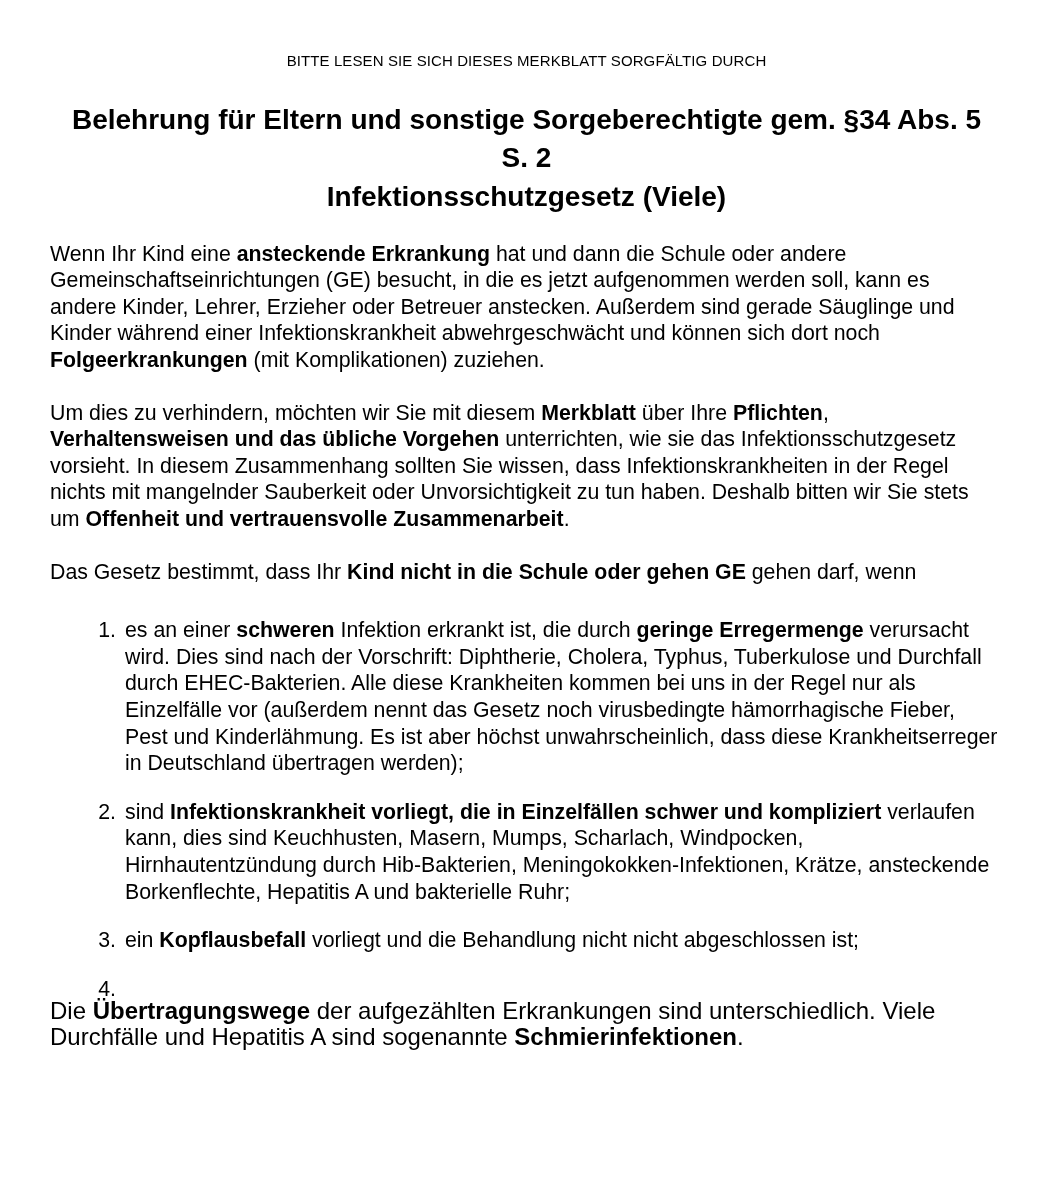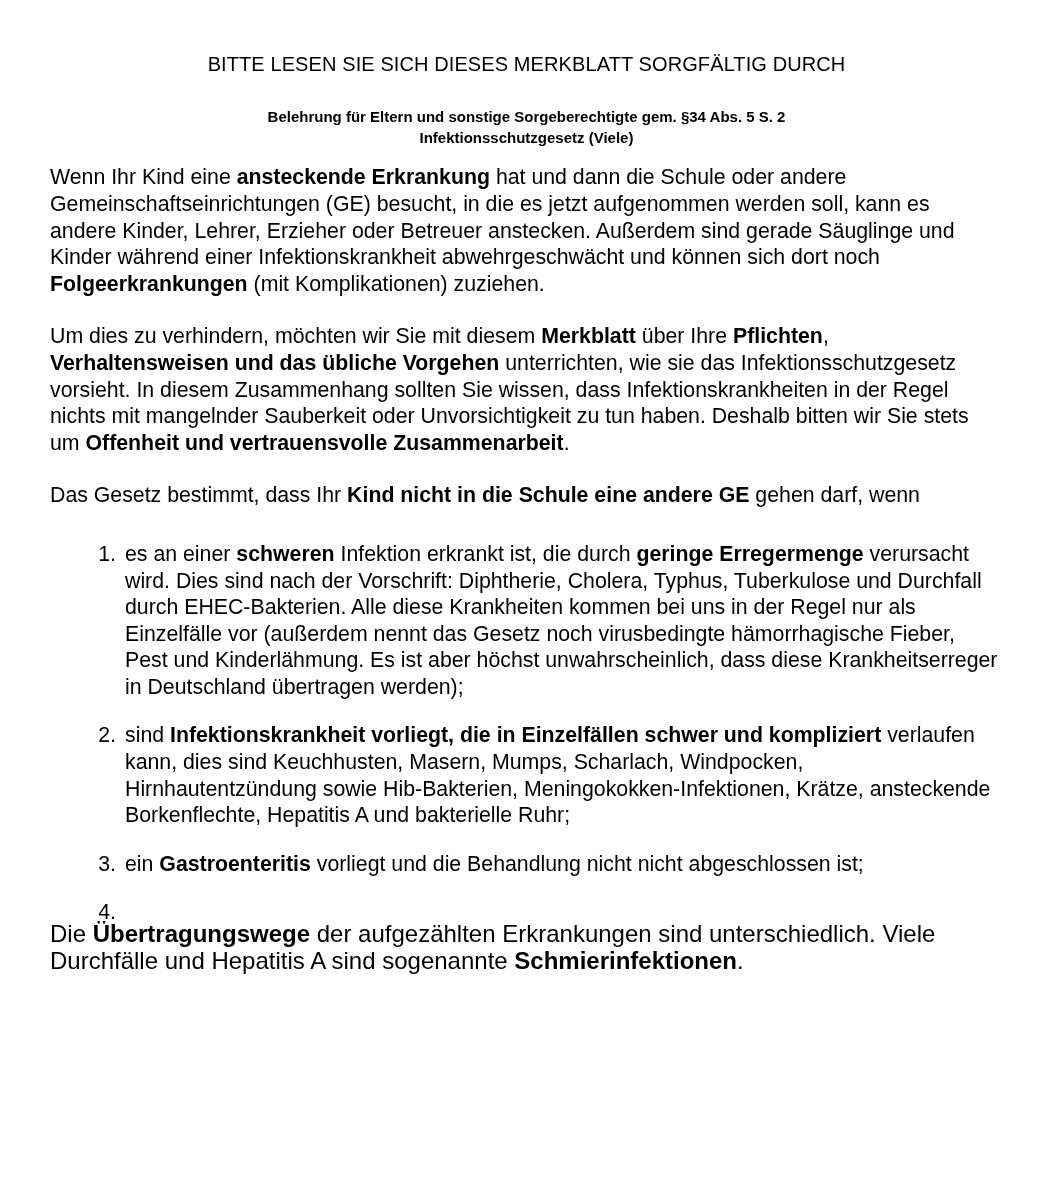--- a/index.html
+++ b/index.html
@@ -21,40 +21,40 @@
     position: relative;
     width: 1053px;
     height: 1195px;
     box-sizing: border-box;
     padding: 0;
     background: #ffffff;
   }
 
   .doc-title {
     text-align: center;
-    font-size: 20px;
+    font-size: 15px;
     font-weight: 400;
     line-height: 1.25;
     margin: 0;
     padding: 52px 60px 0 60px;
     letter-spacing: 0.1px;
   }
 
   .doc-subtitle {
     text-align: center;
-    font-size: 15px;
+    font-size: 28px;
     font-weight: 700;
     line-height: 1.38;
     margin: 0;
     padding: 30px 70px 0 70px;
   }
 
   .body-wrap {
     padding: 0 53px 0 50px;
-    margin-top: 16px;
+    margin-top: 24px;
   }
 
   p.para {
     font-size: 21.3px;
     line-height: 26.6px;
     margin: 0 0 26px 0;
     font-weight: 400;
     text-align: left;
   }
 
@@ -121,36 +121,36 @@
     <span>Belehrung für Eltern und sonstige Sorgeberechtigte gem. §34 Abs. 5 S. 2</span><br>
     <span>Infektionsschutzgesetz (Viele)</span>
   </h2>
 
   <div class="body-wrap">
 
     <p class="para"><span>Wenn Ihr Kind eine </span><b>ansteckende Erkrankung</b><span> hat und dann die Schule oder andere Gemeinschaftseinrichtungen (GE) besucht, in die es jetzt aufgenommen werden soll, kann es andere Kinder, Lehrer, Erzieher oder Betreuer anstecken. Außerdem sind gerade Säuglinge und Kinder während einer Infektionskrankheit abwehrgeschwächt und können sich dort noch </span><b>Folgeerkrankungen</b><span> (mit Komplikationen) zuziehen.</span></p>
 
     <p class="para"><span>Um dies zu verhindern, möchten wir Sie mit diesem </span><b>Merkblatt</b><span> über Ihre </span><b>Pflichten</b><span>, </span><b>Verhaltensweisen und das übliche Vorgehen</b><span> unterrichten, wie sie das Infektionsschutzgesetz vorsieht. In diesem Zusammenhang sollten Sie wissen, dass Infektionskrankheiten in der Regel nichts mit mangelnder Sauberkeit oder Unvorsichtigkeit zu tun haben. Deshalb bitten wir Sie stets um </span><b>Offenheit und vertrauensvolle Zusammenarbeit</b><span>.</span></p>
 
-    <p class="intro-law"><span>Das Gesetz bestimmt, dass Ihr </span><b>Kind nicht in die Schule eine andere GE</b><span> gehen darf, wenn</span></p>
+    <p class="intro-law"><span>Das Gesetz bestimmt, dass Ihr </span><b>Kind nicht in die Schule oder gehen GE</b><span> gehen darf, wenn</span></p>
 
     <div class="spacer-12"></div>
 
     <ol class="law-list">
       <li>
         <span class="num">1.</span>
         <span class="txt"><span>es an einer </span><b>schweren</b><span> Infektion erkrankt ist, die durch </span><b>geringe Erregermenge</b><span> verursacht wird. Dies sind nach der Vorschrift: Diphtherie, Cholera, Typhus, Tuberkulose und Durchfall durch EHEC-Bakterien. Alle diese Krankheiten kommen bei uns in der Regel nur als Einzelfälle vor (außerdem nennt das Gesetz noch virusbedingte hämorrhagische Fieber, Pest und Kinderlähmung. Es ist aber höchst unwahrscheinlich, dass diese Krankheitserreger in Deutschland übertragen werden);</span></span>
       </li>
       <li>
         <span class="num">2.</span>
-        <span class="txt"><span>sind </span><b>Infektionskrankheit vorliegt, die in Einzelfällen schwer und kompliziert</b><span> verlaufen kann, dies sind Keuchhusten, Masern, Mumps, Scharlach, Windpocken, Hirnhautentzündung sowie Hib-Bakterien, Meningokokken-Infektionen, Krätze, ansteckende Borkenflechte, Hepatitis A und bakterielle Ruhr;</span></span>
+        <span class="txt"><span>sind </span><b>Infektionskrankheit vorliegt, die in Einzelfällen schwer und kompliziert</b><span> verlaufen kann, dies sind Keuchhusten, Masern, Mumps, Scharlach, Windpocken, Hirnhautentzündung durch Hib-Bakterien, Meningokokken-Infektionen, Krätze, ansteckende Borkenflechte, Hepatitis A und bakterielle Ruhr;</span></span>
       </li>
       <li>
         <span class="num">3.</span>
-        <span class="txt"><span>ein </span><b>Gastroenteritis</b><span> vorliegt und die Behandlung nicht nicht abgeschlossen ist;</span></span>
+        <span class="txt"><span>ein </span><b>Kopflausbefall</b><span> vorliegt und die Behandlung nicht nicht abgeschlossen ist;</span></span>
       </li>
       <li>
         <span class="num">4.</span>
       </li>
     </ol>
 
     <div class="closing-block">
       <p><span>Die </span><b>Übertragungswege</b><span> der aufgezählten Erkrankungen sind unterschiedlich. Viele Durchfälle und Hepatitis A sind sogenannte </span><b>Schmierinfektionen</b><span>.</span></p>
     </div>
 

